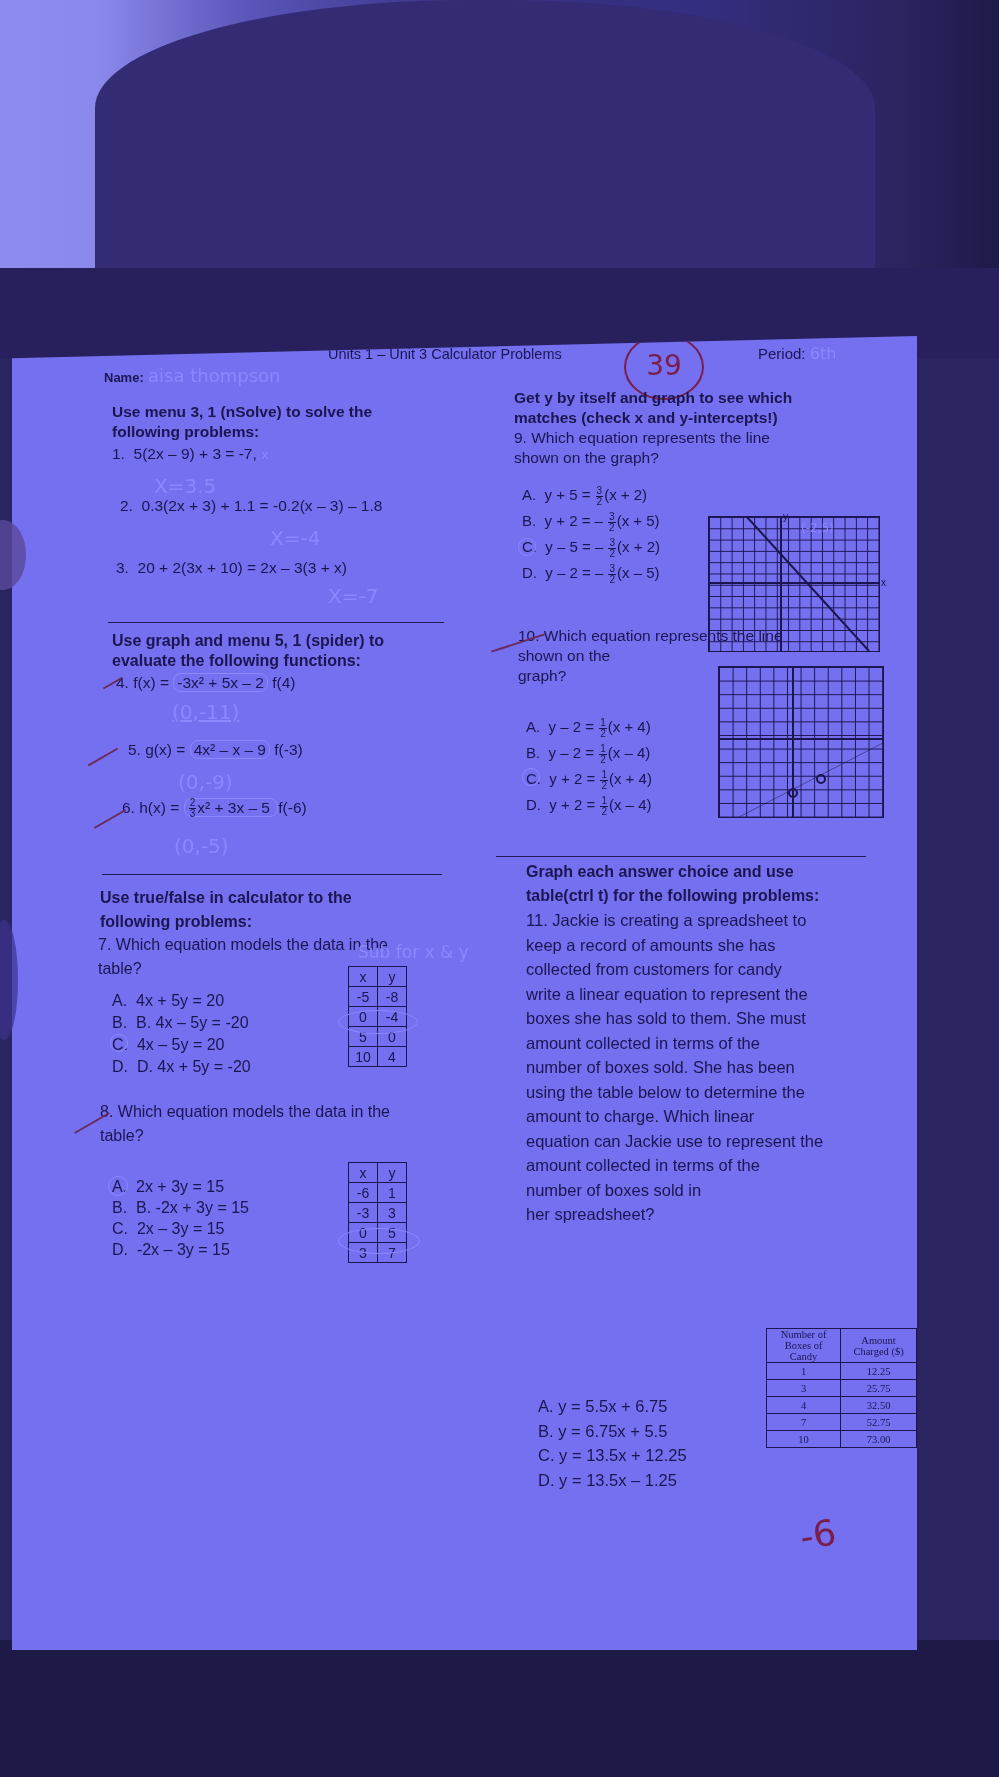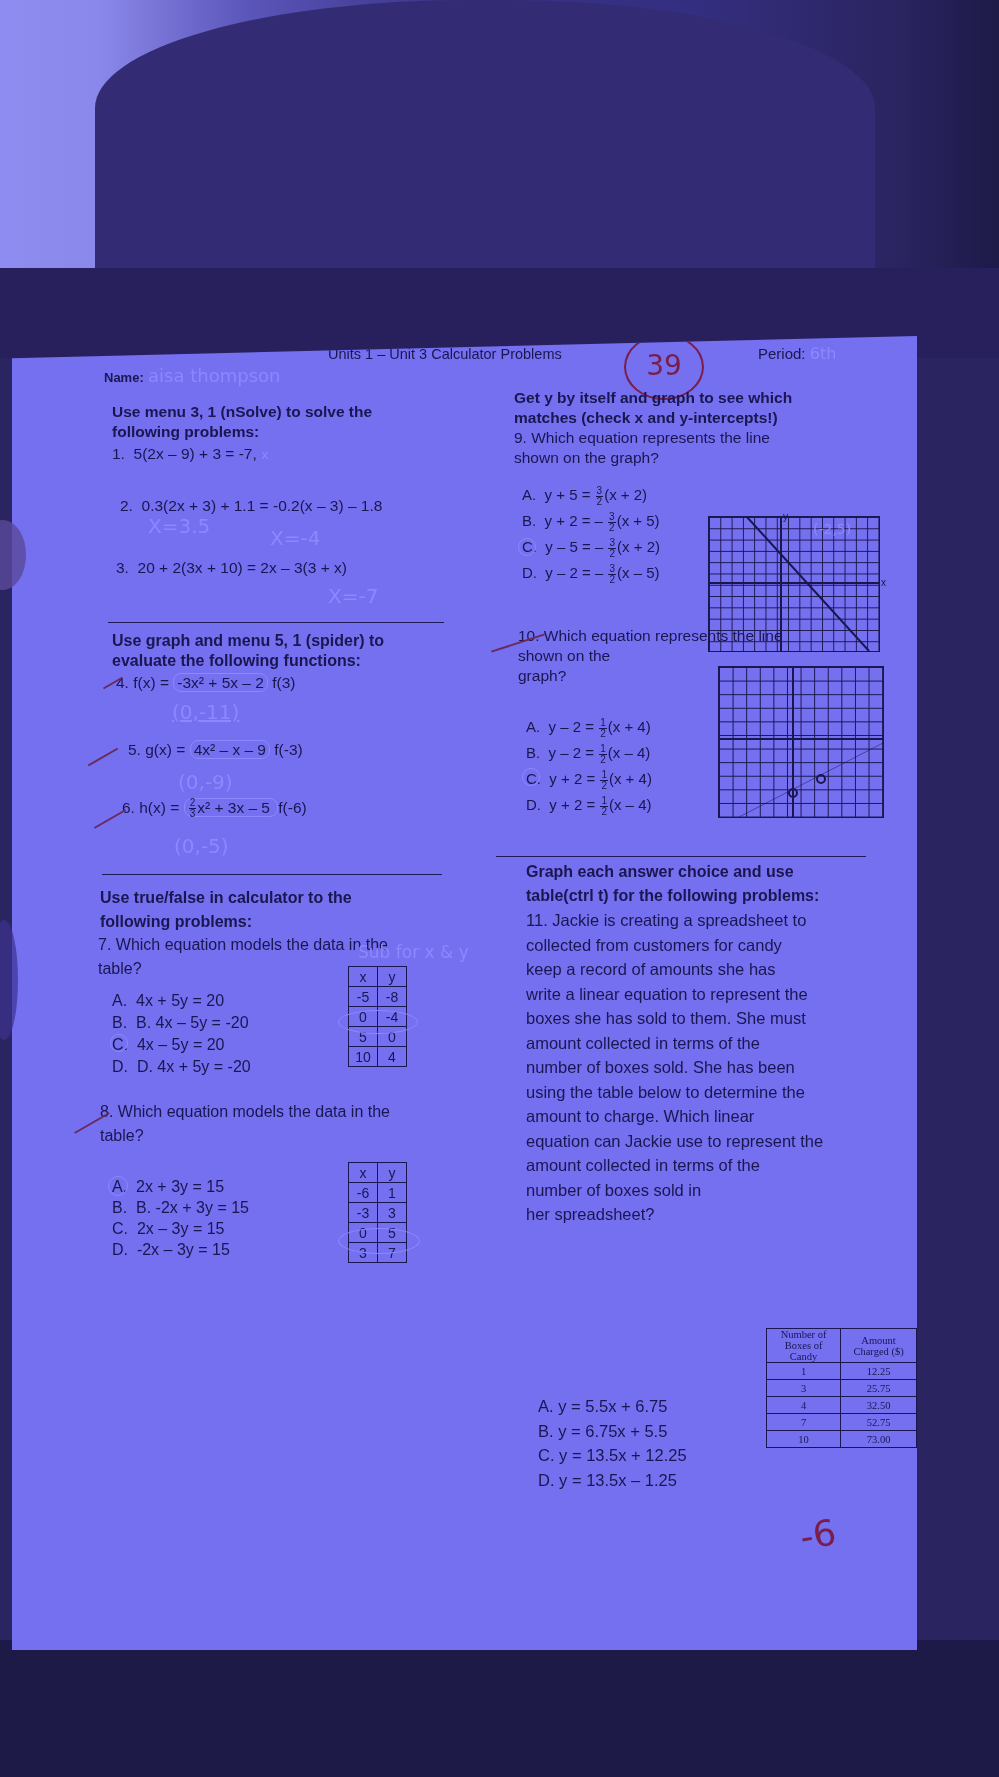--- a/index.html
+++ b/index.html
@@ -74,21 +74,21 @@
 
   <div class="abs bold t16" style="left:100px;top:66px;">
     <div>Use menu 3, 1 (nSolve) to solve the</div>
     <div>following problems:</div>
   </div>
   <div class="abs t16" style="left:100px;top:108px;">
     <span>1.</span>&nbsp;
     <span>5(2x – 9) + 3 = -7,</span>
     <span class="hand" style="font-size:13px">x</span>
   </div>
-  <div class="abs hand" style="left:136px;top:138px;margin-top:40px;">X=3.5</div>
+  <div class="abs hand" style="left:142px;top:138px;">X=3.5</div>
 
   <div class="abs t16" style="left:108px;top:160px;">
     <span>2.</span>&nbsp;
     <span>0.3(2x + 3) + 1.1 = -0.2(x – 3) – 1.8</span>
   </div>
   <div class="abs hand" style="left:258px;top:190px;">X=-4</div>
 
   <div class="abs t16" style="left:104px;top:222px;text-align:center;">
     <span>3.</span>&nbsp;
     <span>20 + 2(3x + 10) = 2x – 3(3 + x)</span>
@@ -99,21 +99,21 @@
 
   <div class="abs bold t16" style="left:100px;top:295px;font-size:16px;">
     <div>Use graph and menu 5, 1 (spider) to</div>
     <div>evaluate the following functions:</div>
   </div>
 
   <div class="abs t16" style="left:104px;top:337px;">
     <span>4.</span>
     <span>f(x) =</span>
     <span style="border:1px solid #8c88ff;border-radius:8px;padding:0 3px;">-3x² + 5x – 2</span>
-    <span>f(3)</span>
+    <span>f(4)</span>
   </div>
   <div class="check" style="left:90px;top:346px;"></div>
   <div class="abs hand" style="left:160px;top:364px;text-decoration:underline;">(0,-11)</div>
 
   <div class="abs t16" style="left:116px;top:404px;">
     <span>5.</span>
     <span>g(x) =</span>
     <span style="border:1px solid #8c88ff;border-radius:8px;padding:0 3px;">4x² – x – 9</span>
     <span>f(-3)</span>
   </div>
@@ -230,21 +230,21 @@
   <div class="circle" style="left:506px;top:202px;width:16px;height:16px;"></div>
 
   <div class="grid" style="left:696px;top:180px;width:170px;height:134px;background-size:11.3px 11.3px;">
     <svg width="170" height="134" style="position:absolute;left:0;top:0">
       <line x1="0" y1="66" x2="170" y2="66" stroke="#1a1650" stroke-width="2"></line>
       <line x1="72" y1="0" x2="72" y2="134" stroke="#1a1650" stroke-width="2"></line>
       <line x1="38" y1="0" x2="160" y2="134" stroke="#1a1650" stroke-width="2"></line>
     </svg>
     <span class="abs" style="left:74px;top:-6px;font-size:10px;">y</span>
     <span class="abs" style="left:172px;top:60px;font-size:10px;">x</span>
-    <span class="abs hand" style="left:92px;top:4px;font-size:14px;padding-left:12px;">(-2,5)</span>
+    <span class="abs hand" style="left:92px;top:4px;font-size:12px;">(-2,5)</span>
   </div>
 
   <div class="abs t16" style="left:506px;top:290px;">
     <div>10. Which equation represents the line</div>
     <div>shown on the</div>
     <div>graph?</div>
   </div>
   <div class="check" style="left:478px;top:306px;width:56px;transform:rotate(-18deg);"></div>
   <div class="abs t16" style="left:514px;top:378px;line-height:26px;font-size:15px;">
     <div><span>A.</span>&nbsp; <span>y – 2 =</span> <span class="frac"><span class="num">1</span><span>2</span></span><span>(x + 4)</span></div>
@@ -265,22 +265,22 @@
   </div>
 
   <div class="rule" style="left:484px;top:520px;width:370px;"></div>
 
   <div class="abs bold t17" style="left:514px;top:524px;font-size:16px;line-height:24px;">
     <div>Graph each answer choice and use</div>
     <div>table(ctrl t) for the following problems:</div>
   </div>
   <div class="abs t17" style="left:514px;top:572px;font-size:16.5px;line-height:24.5px;">
     <div>11. Jackie is creating a spreadsheet to</div>
+    <div>keep a record of amounts she has</div>
     <div>collected from customers for candy</div>
-    <div>keep a record of amounts she has</div>
     <div>write a linear equation to represent the</div>
     <div>boxes she has sold to them. She must</div>
     <div>amount collected in terms of the</div>
     <div>number of boxes sold. She has been</div>
     <div>using the table below to determine the</div>
     <div>amount to charge.  Which linear</div>
     <div>equation can Jackie use to represent the</div>
     <div>amount collected in terms of the</div>
     <div>number of boxes sold in</div>
     <div>her spreadsheet?</div>

